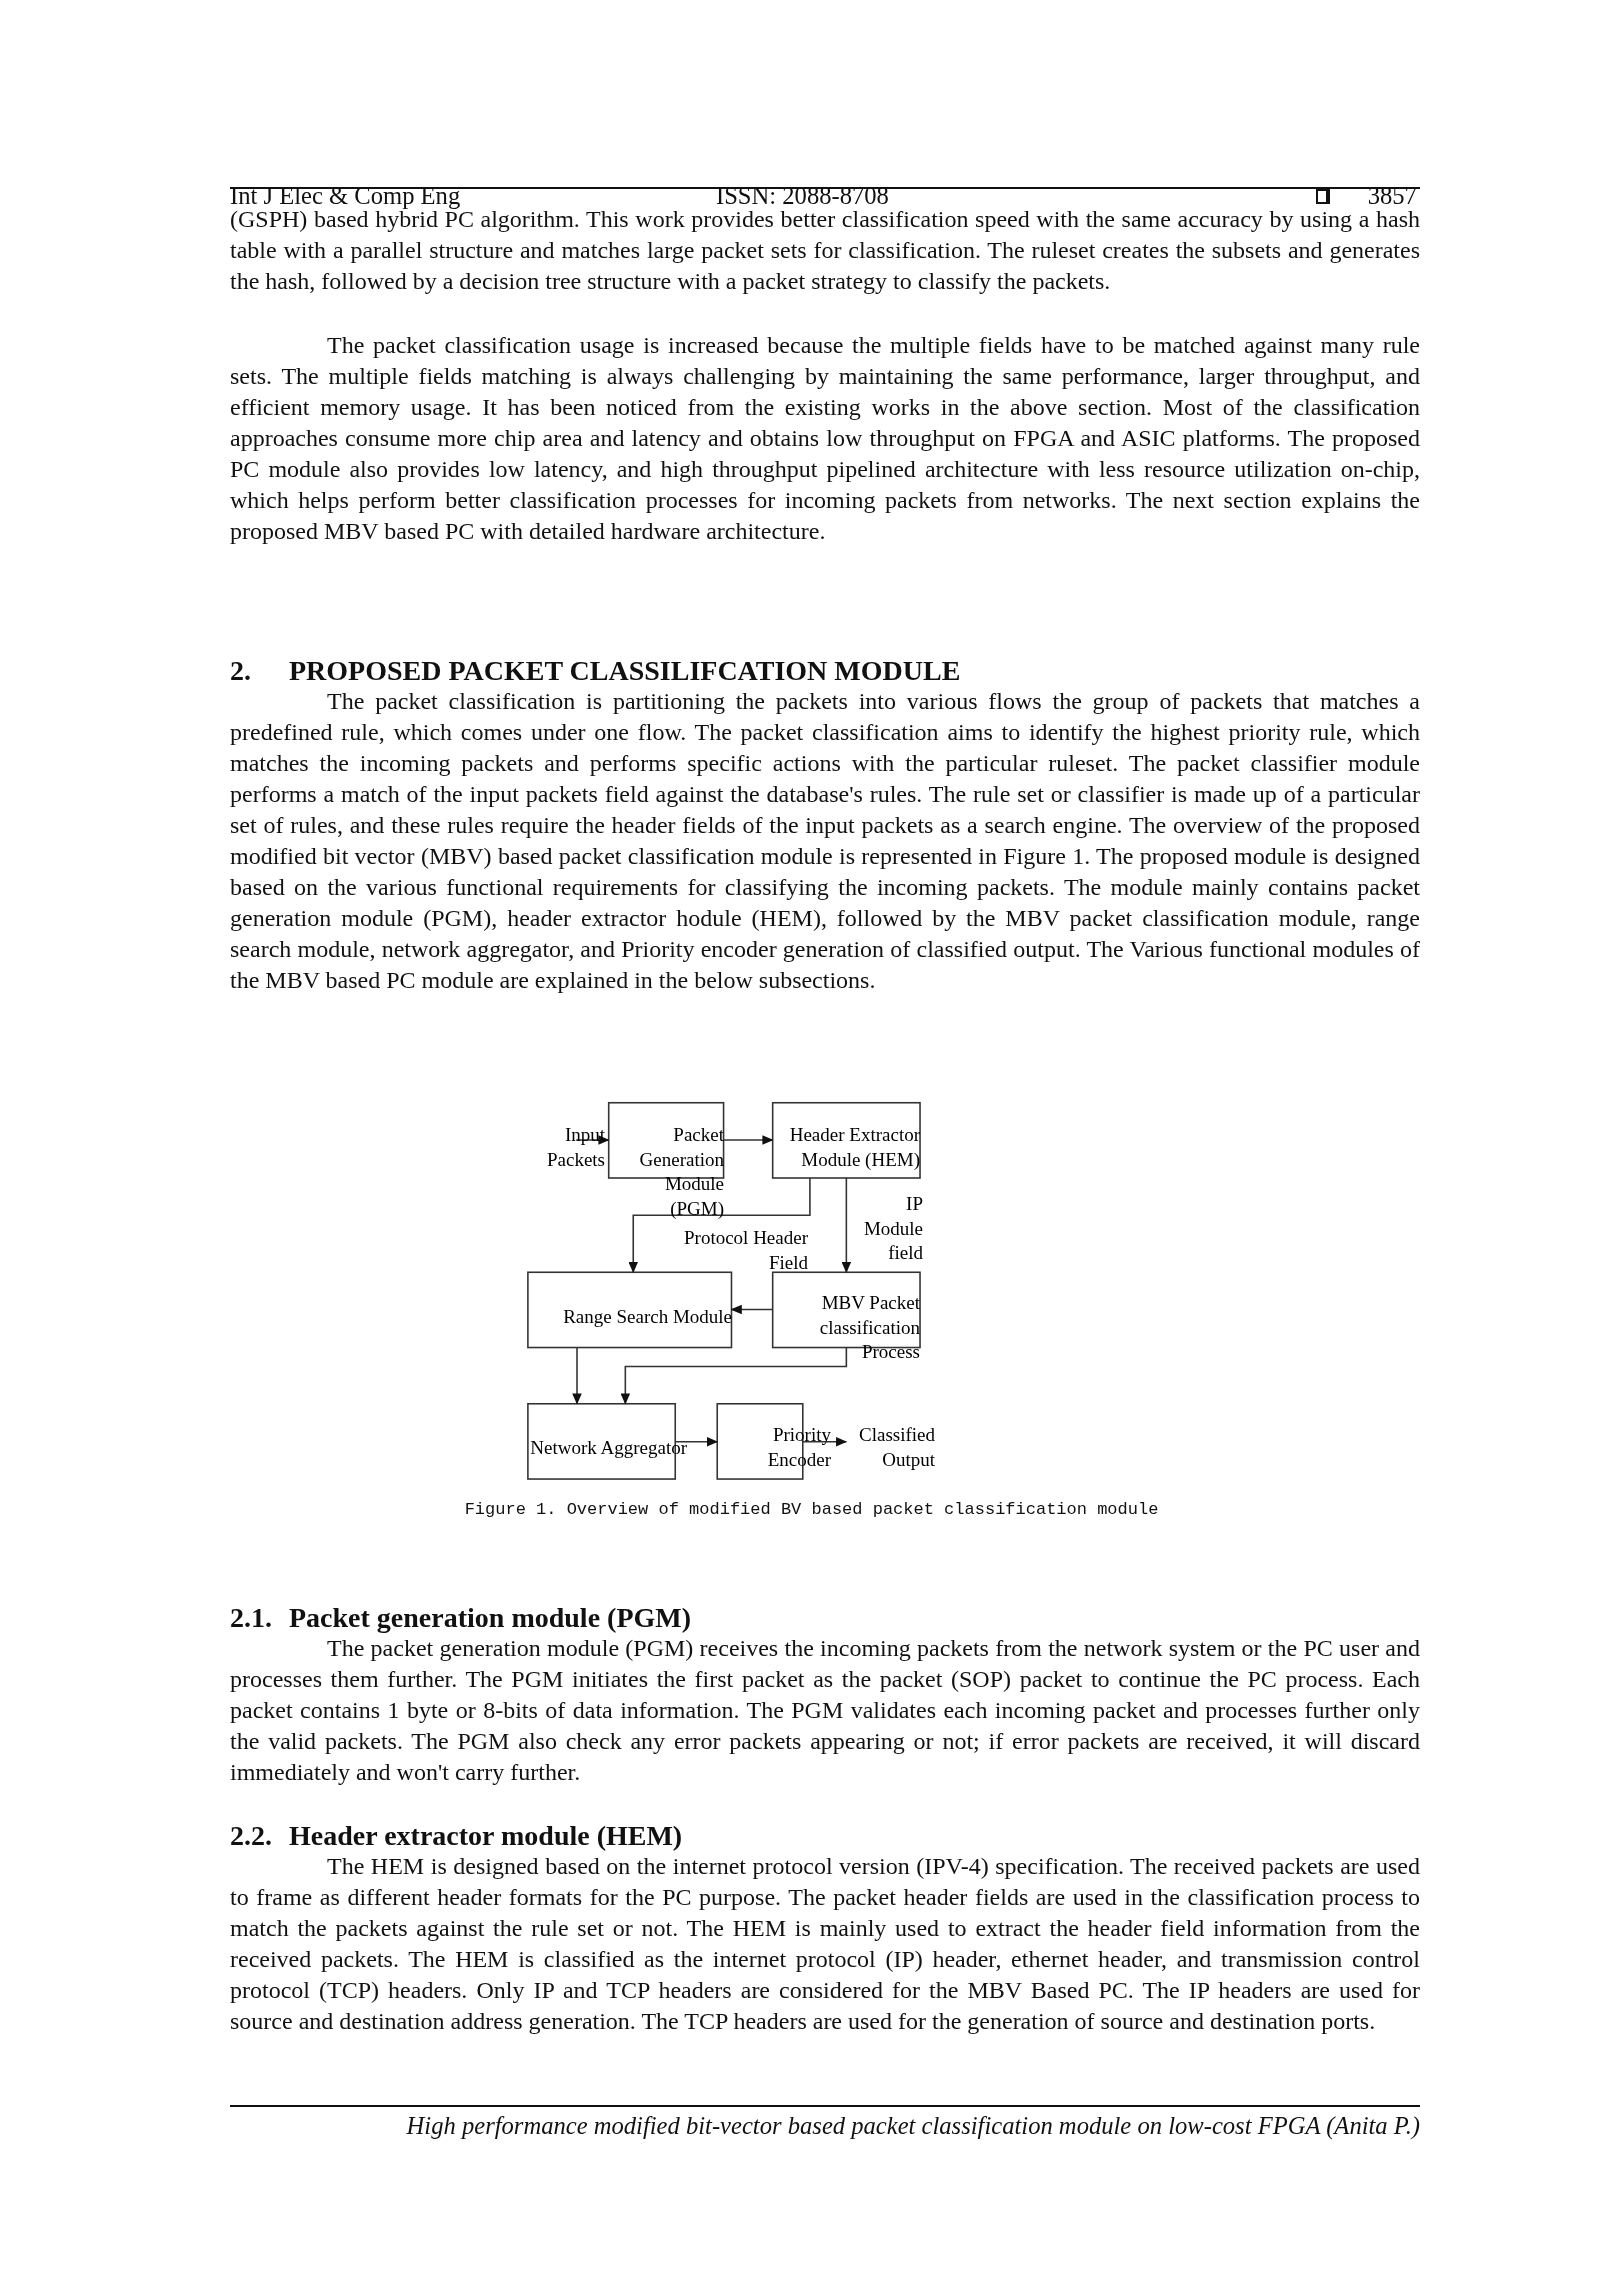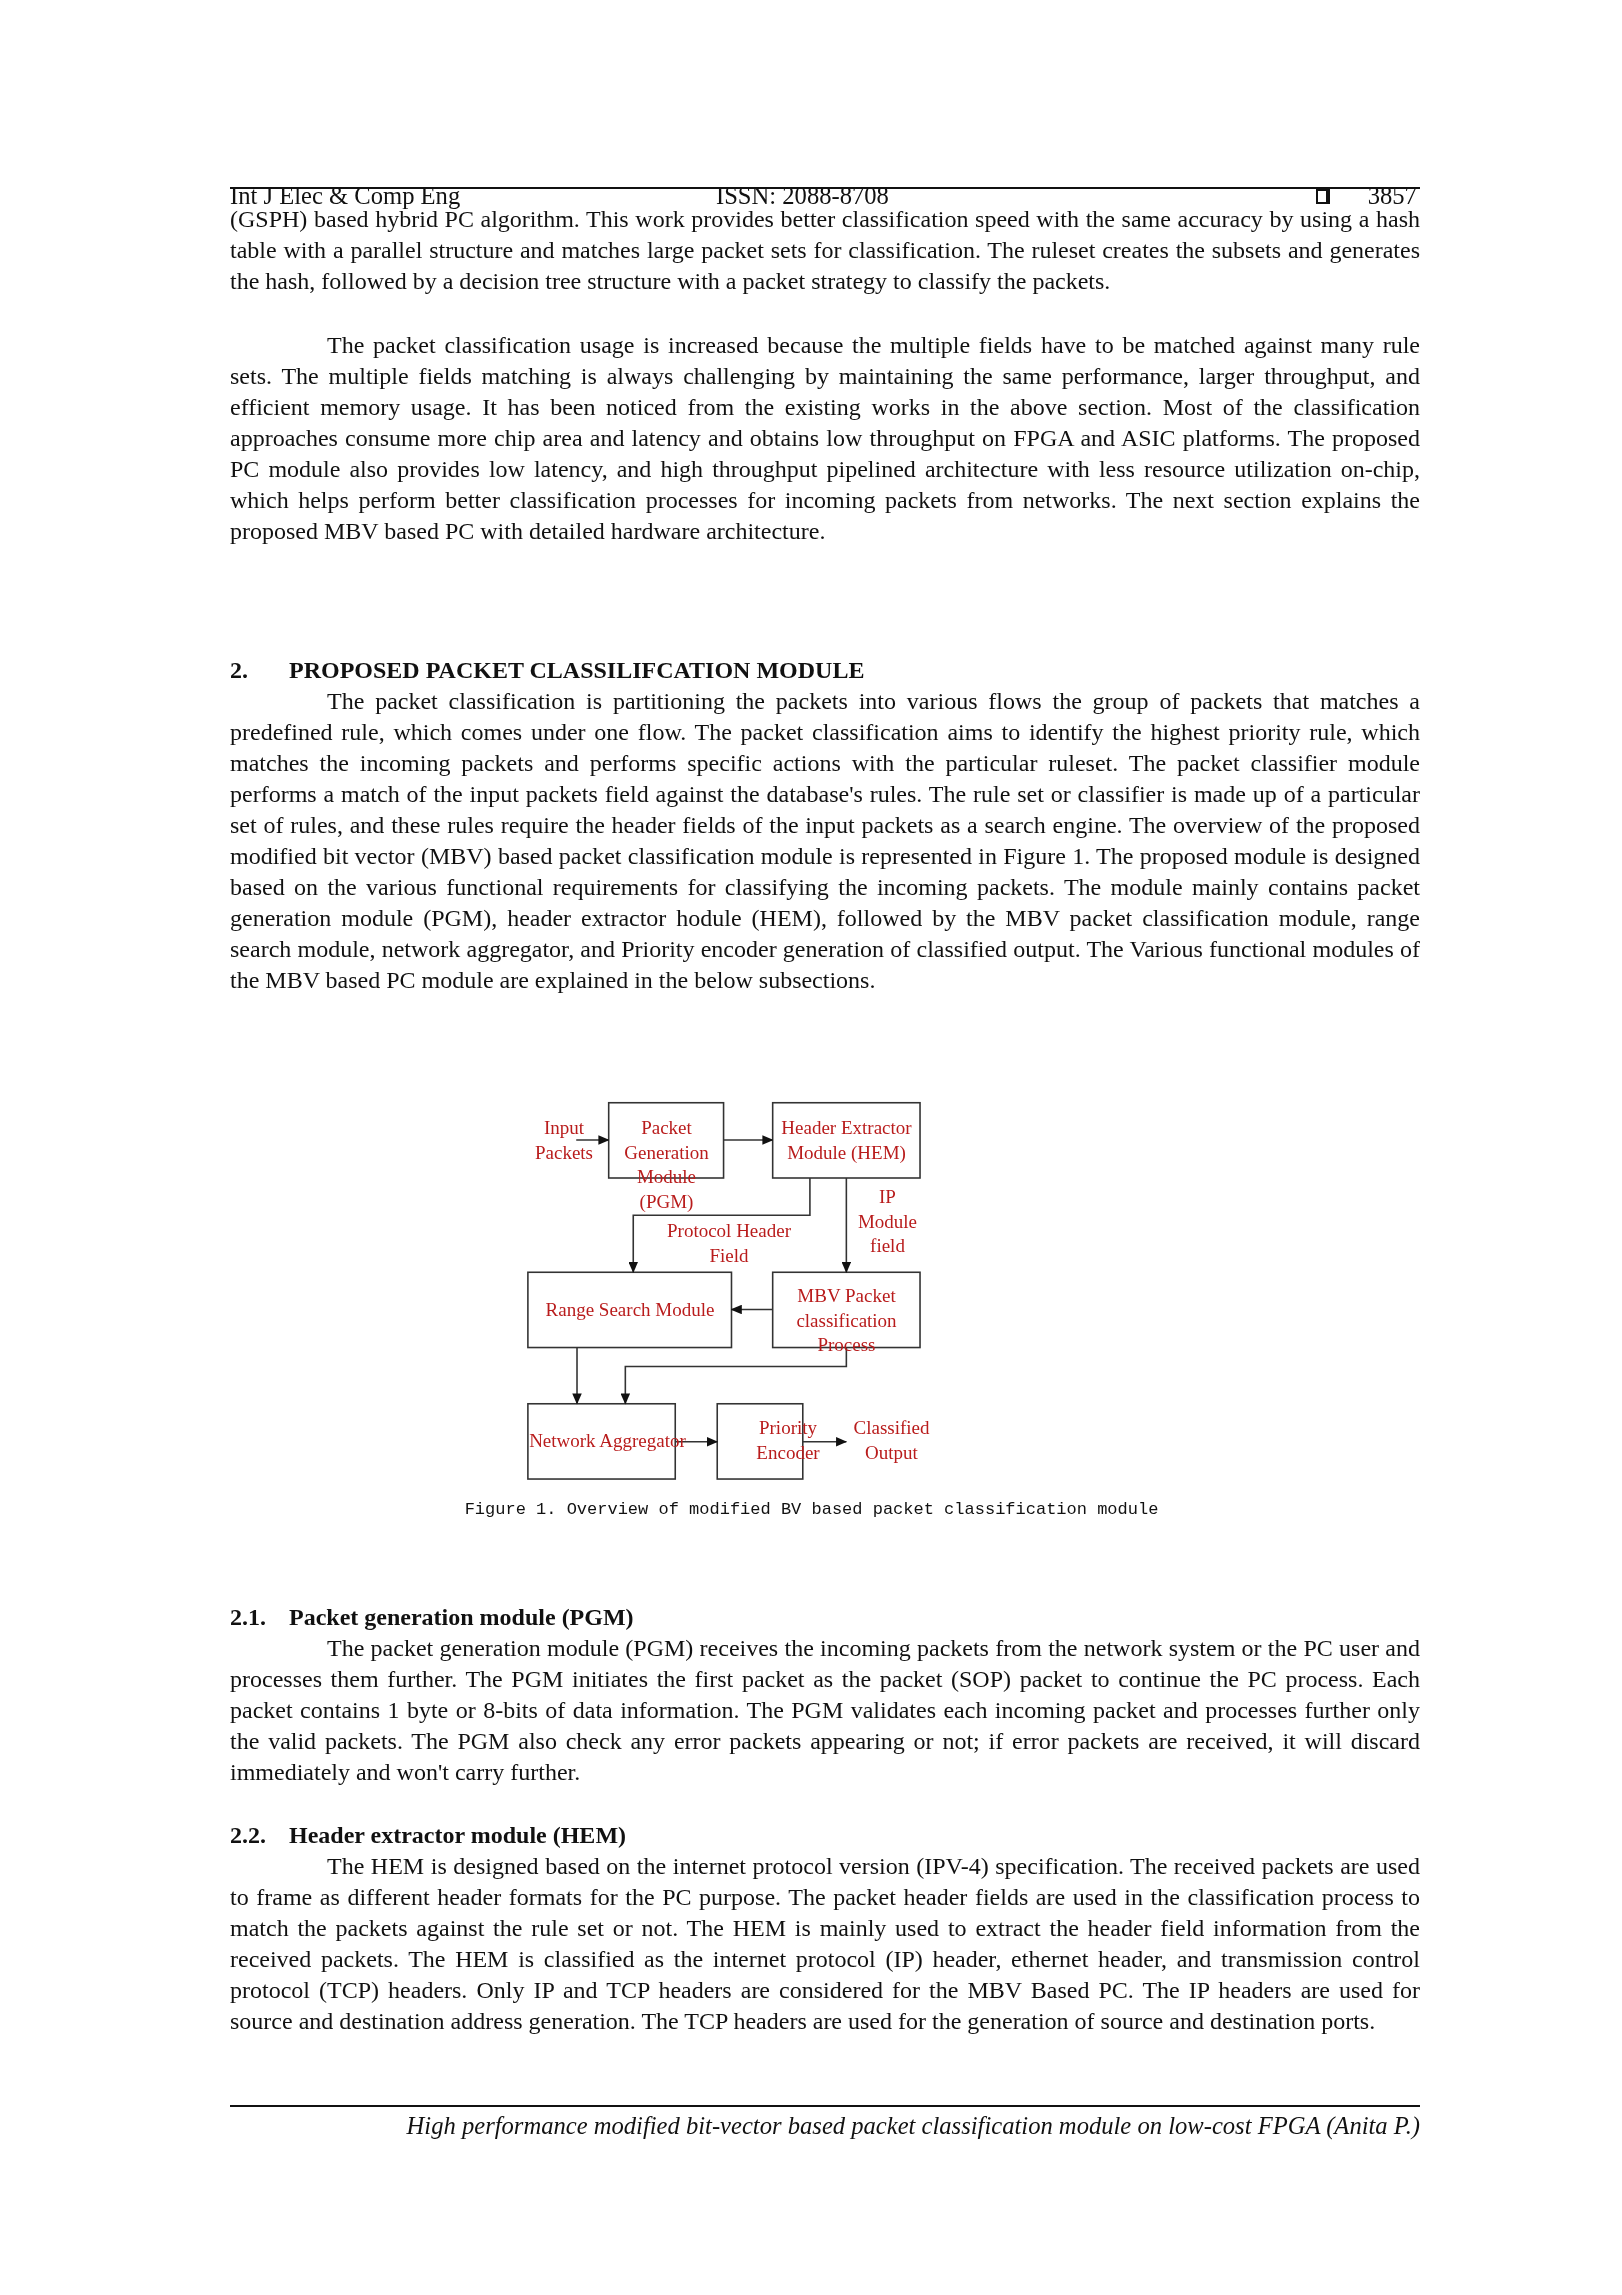--- a/index.html
+++ b/index.html
@@ -6,27 +6,27 @@
   body { width: 1623px; height: 2295px; position: relative; font-family: "Liberation Serif", "DejaVu Serif", serif; color: #111; }
   .page { position: absolute; left: 230px; top: 0; width: 1190px; }
   .hdr { position: absolute; top: 153px; left: 0; width: 1190px; height: 35px; font-size: 24.6px; margin-top: 29px; }
   .hdr .j { position: absolute; left: 0; top: 0; }
   .hdr .issn { position: absolute; left: 486px; top: 0; }
   .hdr .box { position: absolute; left: 1086px; top: 6.3px; width: 14.3px; height: 16px; border: 2.4px solid #111; border-right-width: 4px; border-top-width: 3.2px; box-sizing: border-box; }
   .hdr .pg { position: absolute; right: 3.2px; top: 0; text-align: right; }
   .hrule-top { position: absolute; top: 187px; left: 0; width: 1190px; height: 2.4px; background: #111; }
   .para { position: absolute; left: 0; width: 1190px; font-size: 24px; line-height: 31px; text-align: justify; text-align-last: left; }
   .indent { text-indent: 97px; }
-  .h2 { position: absolute; left: 0; font-size: 24px; font-weight: bold; line-height: 31px; }
+  .h2 { position: absolute; left: 0; font-size: 28px; font-weight: bold; line-height: 31px; }
   .h2 .num { display: inline-block; width: 59px; }
   .h3 .num { display: inline-block; width: 59px; }
   
   .fig { position: absolute; left: 0; top: 0; width: 1623px; height: 2295px; pointer-events: none; }
   .fig svg { position: absolute; left: 0; top: 0; }
-  .dlabel { position: absolute; font-size: 19px; line-height: 24.6px; text-align: center; color: #b91c1c; }
+  .dlabel { position: absolute; font-size: 19px; line-height: 24.6px; text-align: right; color: #000000; margin-top: 7px; }
   .caption { position: absolute; top: 1500px; left: 0; width: 1623px; text-align: center; font-size: 17px; font-family: Liberation Mono, monospace; }
   .hrule-bot { position: absolute; top: 2105px; left: 0; width: 1190px; height: 2.4px; background: #111; }
   .footer { position: absolute; top: 2112px; right: 0; font-size: 24.6px; font-style: italic; white-space: nowrap; }
 </style>
 </head>
 <body>
 
 <div class="page">
 
   <div class="hdr">

